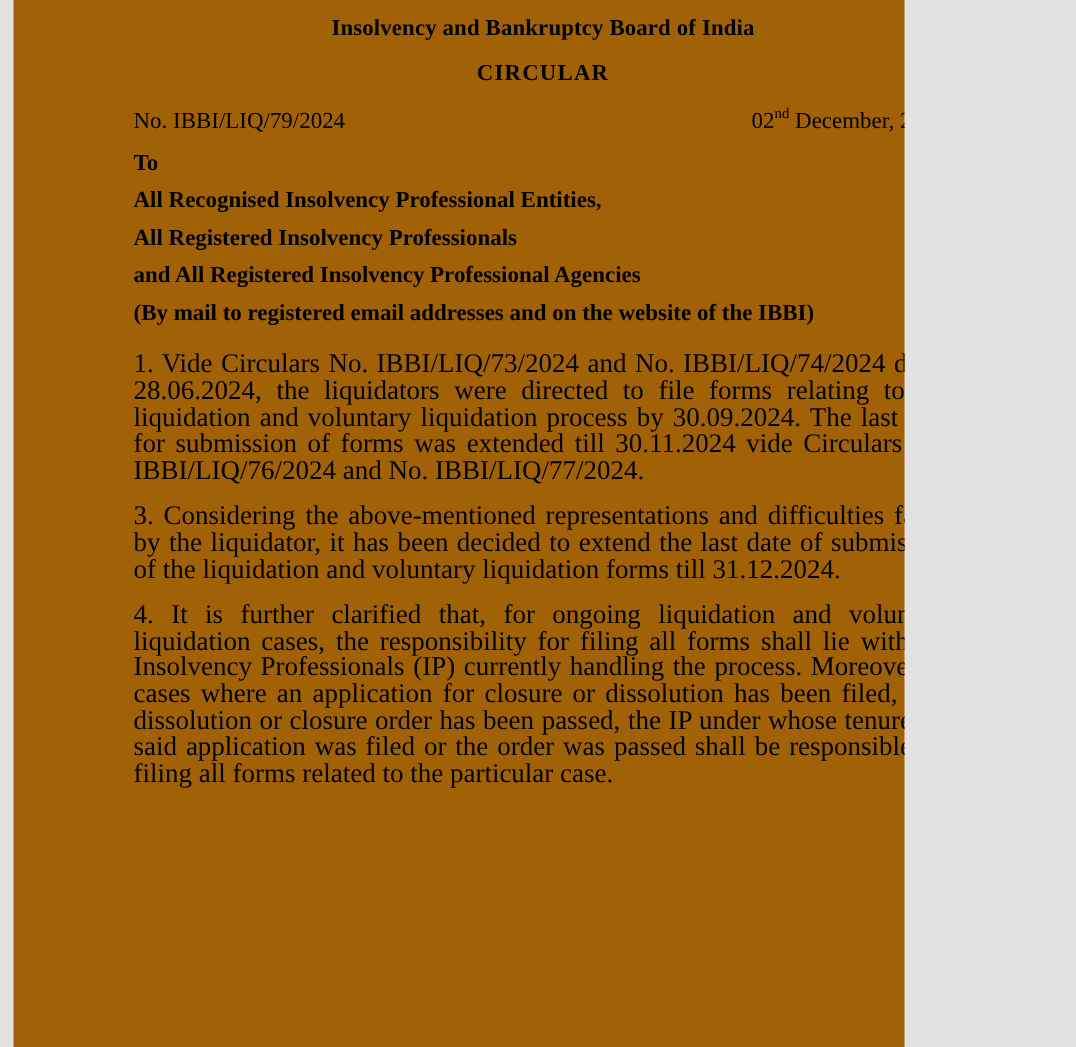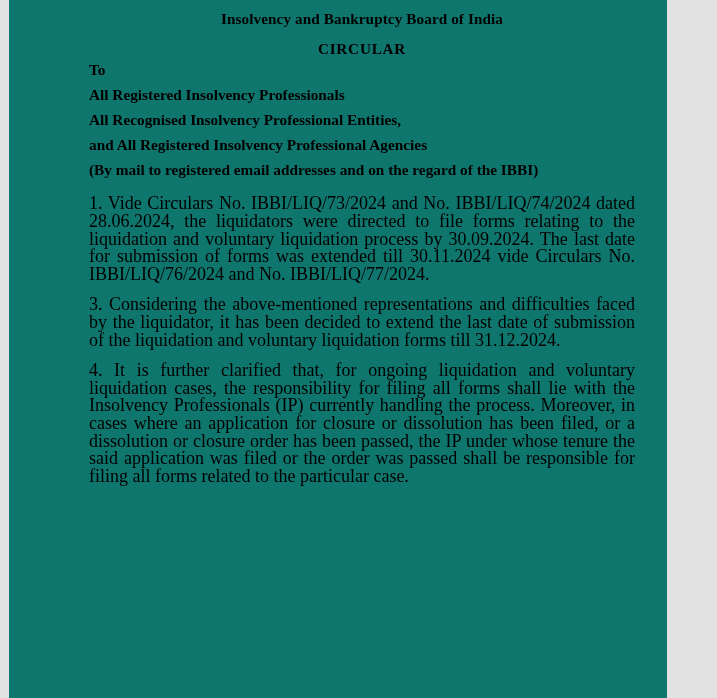--- a/index.html
+++ b/index.html
@@ -10,23 +10,23 @@
     width: 717px;
     height: 698px;
     background: #e2e2e2;
     font-family: "Liberation Serif", "DejaVu Serif", serif;
     overflow: hidden;
   }
   .page {
     position: absolute;
     left: 9px;
     top: 0;
-    width: 658px;
+    width: 594px;
     height: 698px;
-    background: #0f766e;
+    background: #a16207;
     box-sizing: border-box;
     overflow: hidden;
   }
   .content {
     position: absolute;
     left: 80px;
     top: 0;
     width: 546px;
     color: #000000;
   }
@@ -103,27 +103,33 @@
 <body>
 
 <div class="page">
   <div class="content">
 
     <div class="doc-heading heading-org">Insolvency and Bankruptcy Board of India</div>
 
 
     <div class="doc-heading heading-type">CIRCULAR</div>
 
+    <div class="ref-row">
+      <div class="ref-no">No. IBBI/LIQ/79/2024</div>
+      <div class="ref-date">
+        <span>02</span><sup>nd</sup><span> December, 2024</span>
+      </div>
+    </div>
 
     <div class="addressee-block">
       <div class="addressee-line">To</div>
+      <div class="addressee-line">All Recognised Insolvency Professional Entities,</div>
       <div class="addressee-line">All Registered Insolvency Professionals</div>
-      <div class="addressee-line">All Recognised Insolvency Professional Entities,</div>
       <div class="addressee-line">and All Registered Insolvency Professional Agencies</div>
-      <div class="addressee-line">(By mail to registered email addresses and on the regard of the IBBI)</div>
+      <div class="addressee-line">(By mail to registered email addresses and on the website of the IBBI)</div>
     </div>
 
 
 
     <div class="para">1. Vide Circulars No. IBBI/LIQ/73/2024 and No. IBBI/LIQ/74/2024 dated 28.06.2024, the liquidators were directed to file forms relating to the liquidation and voluntary liquidation process by 30.09.2024. The last date for submission of forms was extended till 30.11.2024 vide Circulars No. IBBI/LIQ/76/2024 and No. IBBI/LIQ/77/2024.</div>
 
 
     <div class="para">3. Considering the above-mentioned representations and difficulties faced by the liquidator, it has been decided to extend the last date of submission of the liquidation and voluntary liquidation forms till 31.12.2024.</div>
 
     <div class="para">4. It is further clarified that, for ongoing liquidation and voluntary liquidation cases, the responsibility for filing all forms shall lie with the Insolvency Professionals (IP) currently handling the process. Moreover, in cases where an application for closure or dissolution has been filed, or a dissolution or closure order has been passed, the IP under whose tenure the said application was filed or the order was passed shall be responsible for filing all forms related to the particular case.</div>

